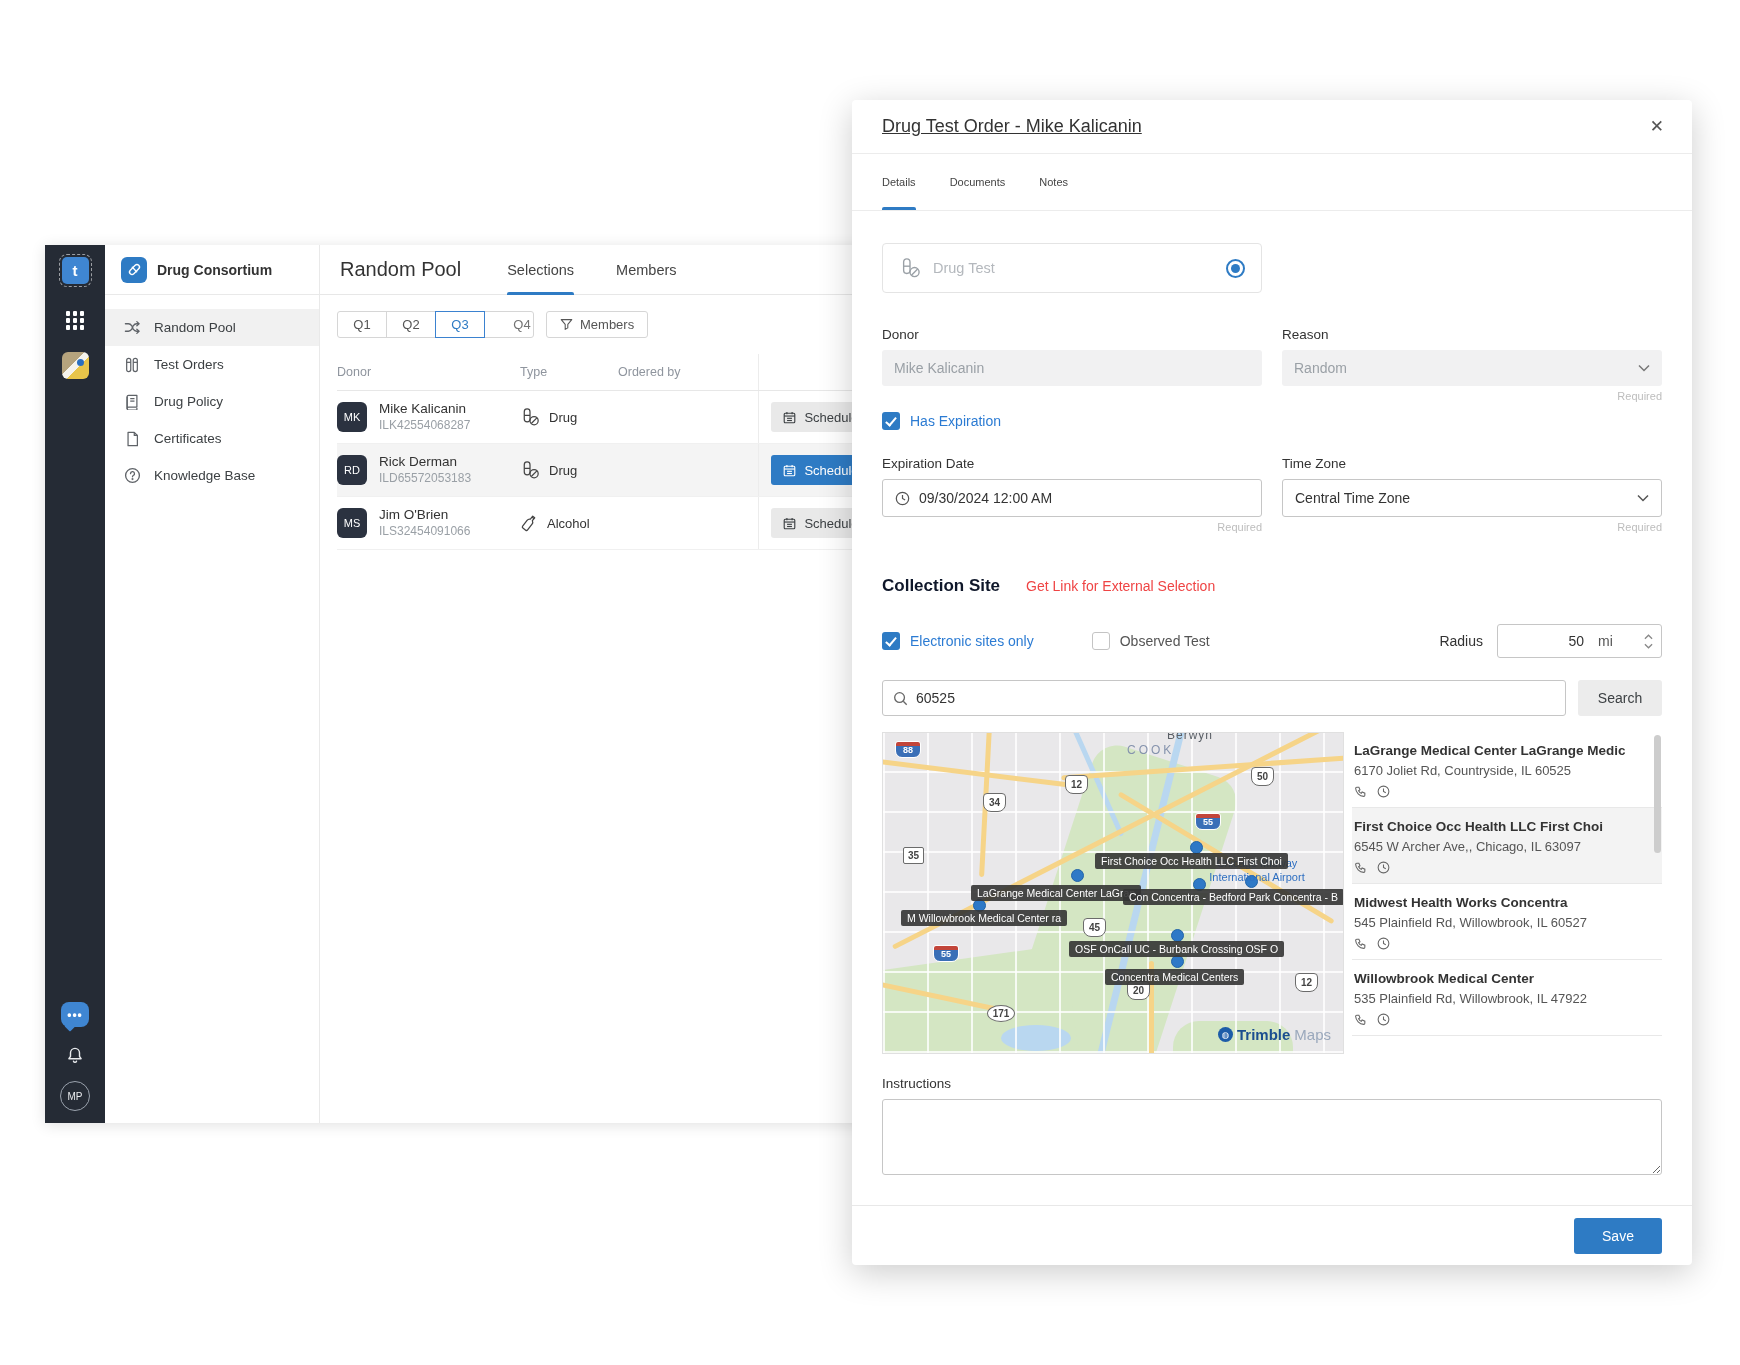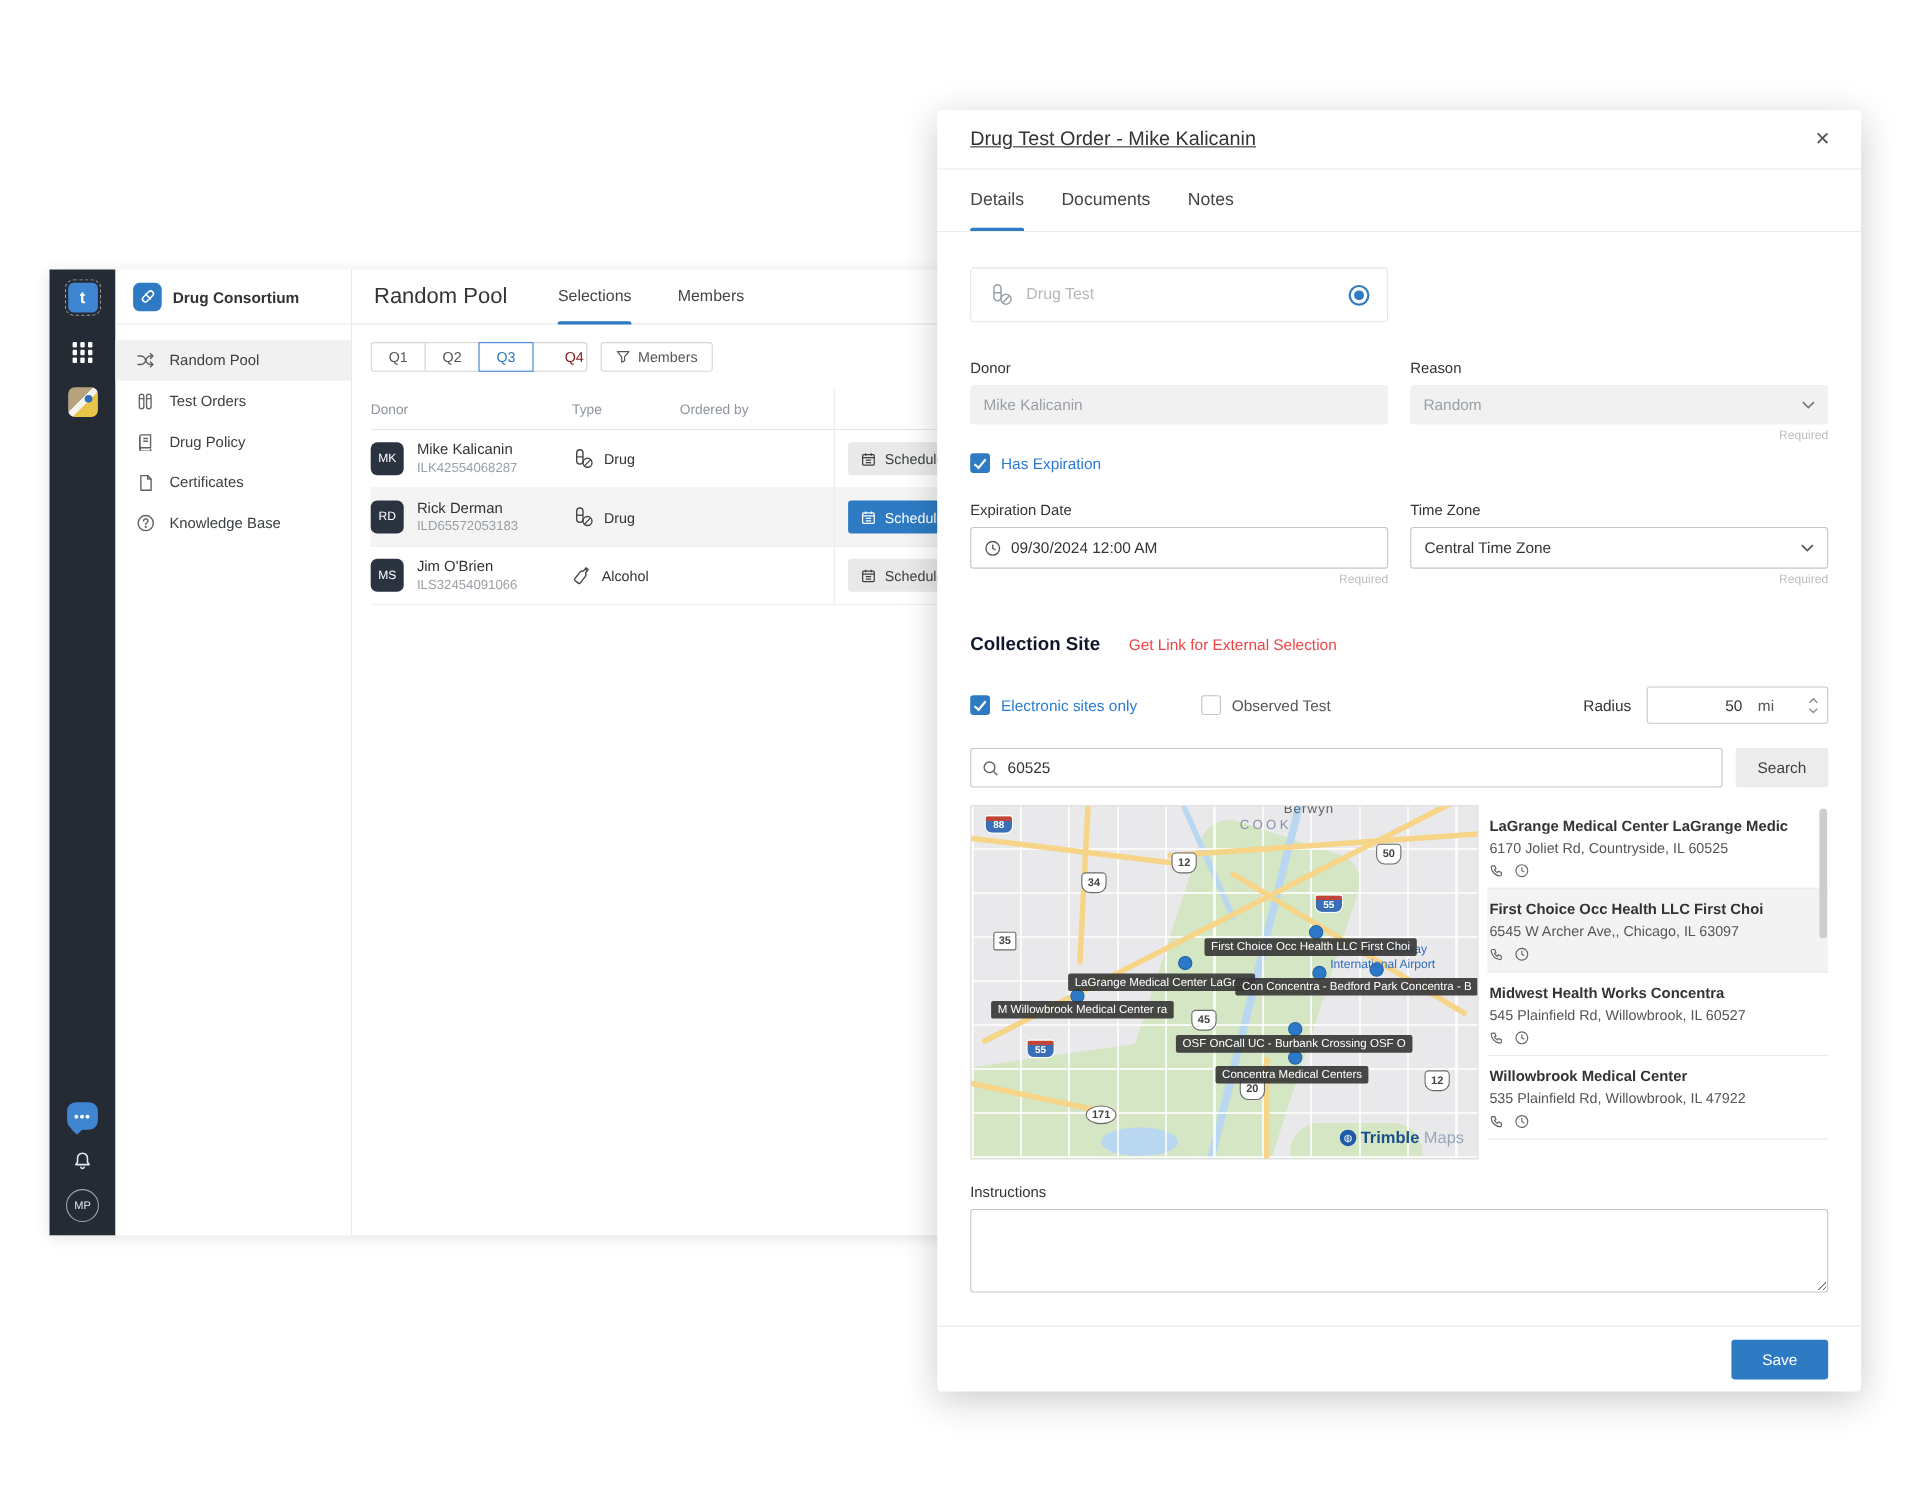--- a/index.html
+++ b/index.html
@@ -38,21 +38,21 @@
   .page-title { font-size:20px; color:#333; margin-right:46px; }
   .mtab { position:relative; font-size:14.5px; color:#444; margin-right:42px; height:50px; display:flex; align-items:center; cursor:pointer; }
   .mtab.active::after { content:""; position:absolute; left:0; right:0; bottom:0; height:3px; background:#2e7bc4; border-radius:2px 2px 0 0; }
 
   .toolbar { display:flex; align-items:center; padding:16px 0 0 17px; }
   .qgroup { display:flex; }
   .qbtn { width:50px; height:27px; background:#fff; border:1px solid #d6d6d6; margin-left:-1px; font-size:13px; color:#555; display:flex; align-items:center; justify-content:center; cursor:pointer; }
   .qbtn:first-child { margin-left:0; border-radius:3px 0 0 3px; }
   .qbtn:last-child { border-radius:0 3px 3px 0; }
   .qbtn.sel { border-color:#3b82d0; color:#2e7bc4; position:relative; z-index:2; }
-  .qbtn.dis { color:#7f1d1d;padding-left:26px; }
+  .qbtn.dis { color:#737373;padding-left:26px; }
   .filters-btn { margin-left:12px; height:27px; padding:0 13px; border:1px solid #d6d6d6; border-radius:3px; background:#fff; display:flex; align-items:center; gap:7px; font-size:13px; color:#555; cursor:pointer; }
 
   .table { margin:16px 0 0 17px; width:546px; }
   .thead { display:flex; height:37px; align-items:center; border-bottom:1px solid #e7e7e7; font-size:12.5px; color:#8f959e; }
   .c-donor { width:183px; } .c-type { width:98px; } .c-ord { width:140px; } 
   .c-act { width:125px; align-self:stretch; border-left:1px solid #ececec; display:flex; align-items:center; }
   .trow { display:flex; align-items:center; height:53px; border-bottom:1px solid #f0f0f0; cursor:pointer; }
   .trow.hl { background:#f4f4f4; }
   .donor-cell { display:flex; align-items:center; width:183px; }
   .avatar { width:30px; height:30px; border-radius:6px; background:#2b3240; color:#fff; font-size:11px; display:flex; align-items:center; justify-content:center; margin-right:12px; flex:0 0 30px; }
@@ -62,21 +62,21 @@
   .type-cell .tico { color:#444; display:flex; }
   .sched-btn { margin-left:12px; height:30px; width:100px; border:none; border-radius:3px; background:#e9e9e9; color:#3c4043; font-size:13px; display:flex; align-items:center; justify-content:center; gap:8px; cursor:pointer; }
   .sched-btn.primary { background:#2e7bc4; color:#fff; }
 
   
   .modal { position:absolute; left:852px; top:100px; width:840px; height:1165px; background:#fff; border-radius:4px; box-shadow:0 8px 34px rgba(0,0,0,.20); z-index:10; display:flex; flex-direction:column; }
   .modal-header { height:54px; display:flex; align-items:center; justify-content:space-between; padding:0 28px 0 30px; border-bottom:1px solid #ececec; }
   .modal-title { font-size:18px; color:#333;text-decoration:underline; }
   .modal-close { font-size:17px; color:#555; cursor:pointer; line-height:1; }
   .modal-tabs { height:57px; display:flex; align-items:stretch; padding:0 30px; border-bottom:1px solid #ececec; }
-  .dtab { position:relative; display:flex; align-items:center; margin-right:34px; font-size:16px; color:#444; cursor:pointer; }
+  .dtab { position:relative; display:flex; align-items:center; margin-right:34px; font-size:11px; color:#444; cursor:pointer; }
   .dtab.active::after { content:""; position:absolute; left:0; right:0; bottom:0; height:3px; background:#2e7bc4; border-radius:2px 2px 0 0; }
 
   .modal-body { flex:1; padding:32px 30px 0 30px; }
   .cards { display:flex; gap:20px; }
   .tcard { width:380px; height:50px; border:1px solid #e4e4e4; border-radius:4px; display:flex; align-items:center; padding:0 16px; gap:12px; cursor:pointer; }
   .tcard .cico { color:#9aa0a6; display:flex; }
   .tcard .clabel { font-size:14.5px; color:#b4b8bd; flex:1; }
   .radio-on { width:19px; height:19px; border-radius:50%; border:2px solid #2e7bc4; display:flex; align-items:center; justify-content:center; }
   .radio-on i { width:9px; height:9px; border-radius:50%; background:#2e7bc4; }
   .radio-off { width:19px; height:19px; border-radius:50%; background:#e9eaeb; }

